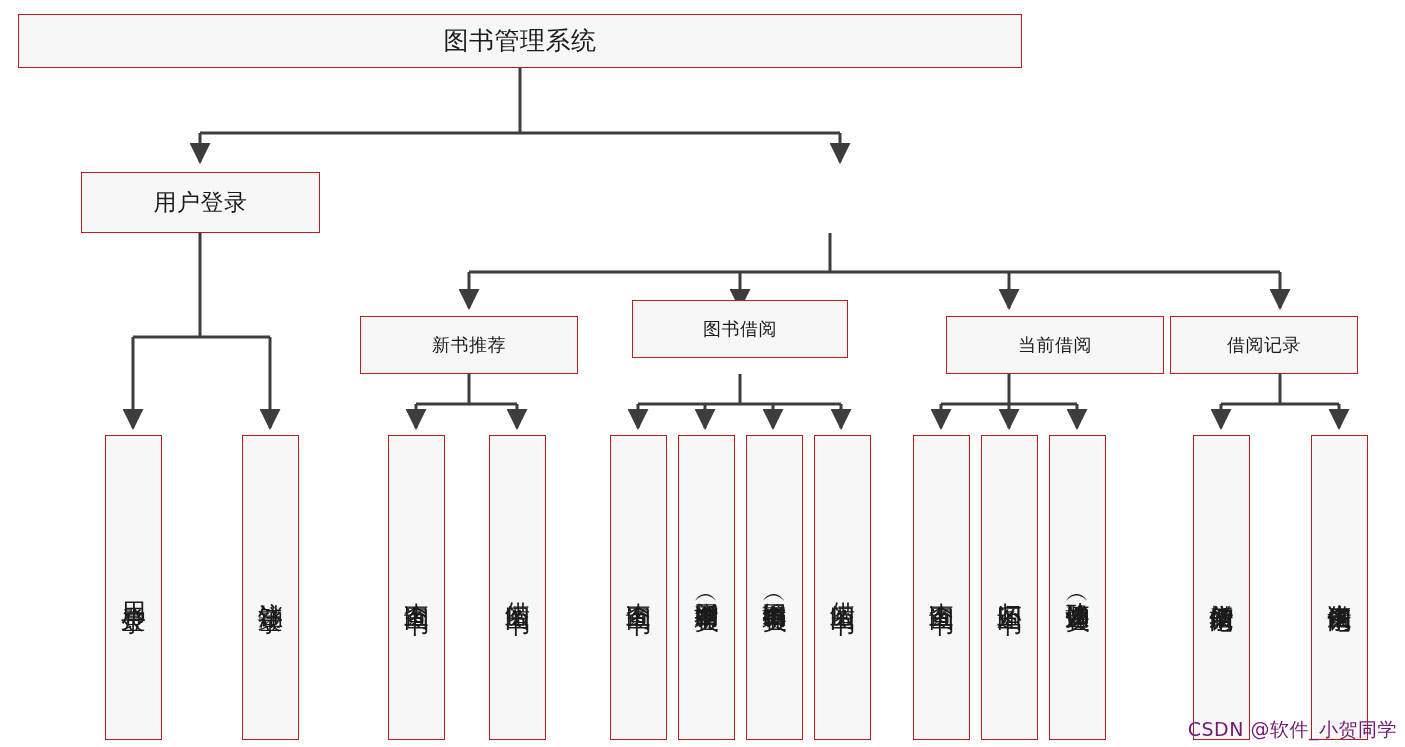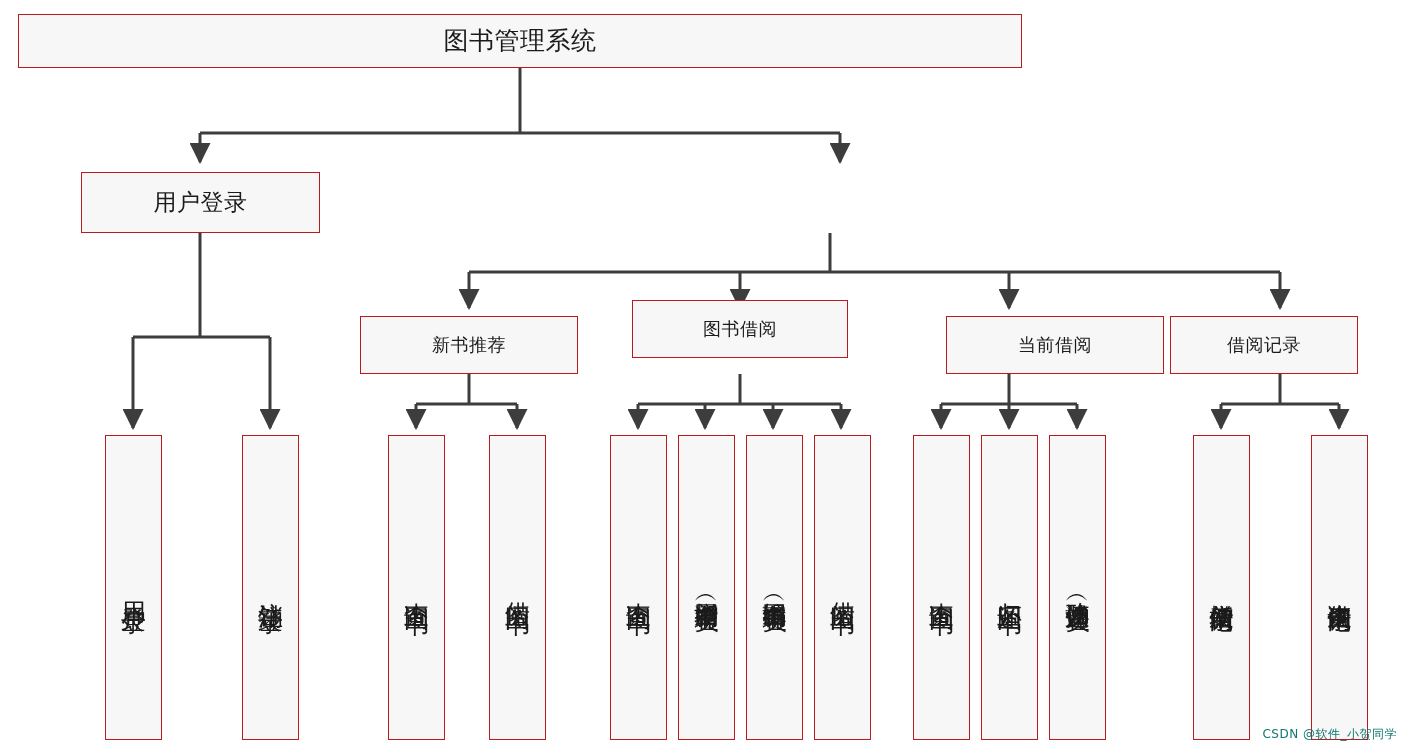--- a/index.html
+++ b/index.html
@@ -61,22 +61,22 @@
     white-space: nowrap;
   }
   .node.leaf.tight .lbl {
     font-size: 24px;
     letter-spacing: 1px;
   }
   .watermark {
     position: absolute;
     right: 8px;
     bottom: 4px;
-    font-size: 12px;
-    color: #0f766e;
+    font-size: 19px;
+    color: #701a75;
     letter-spacing: 0.5px;
     white-space: nowrap;
     z-index: 5;
     font-family: "DejaVu Sans", "Liberation Sans", sans-serif;
   }
 </style>
 </head>
 <body>
 
 <div id="canvas">

